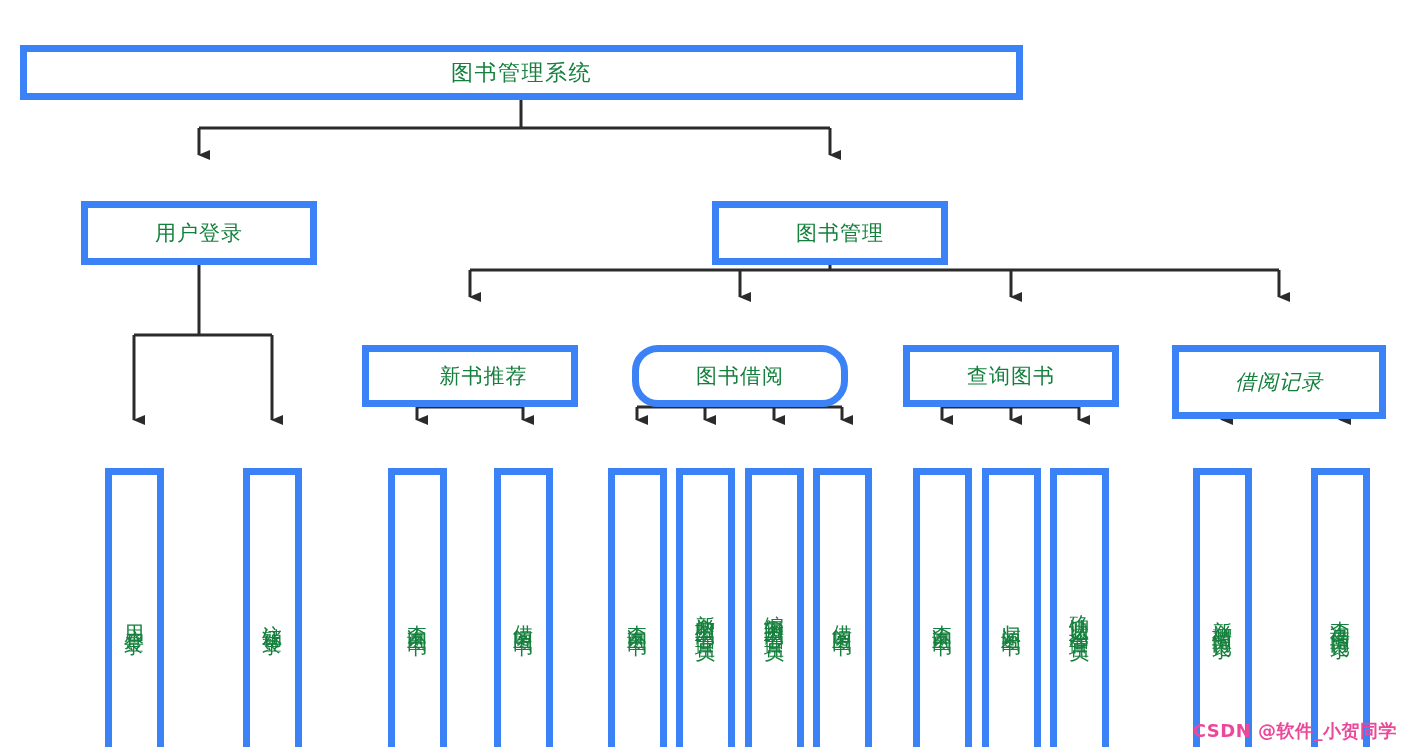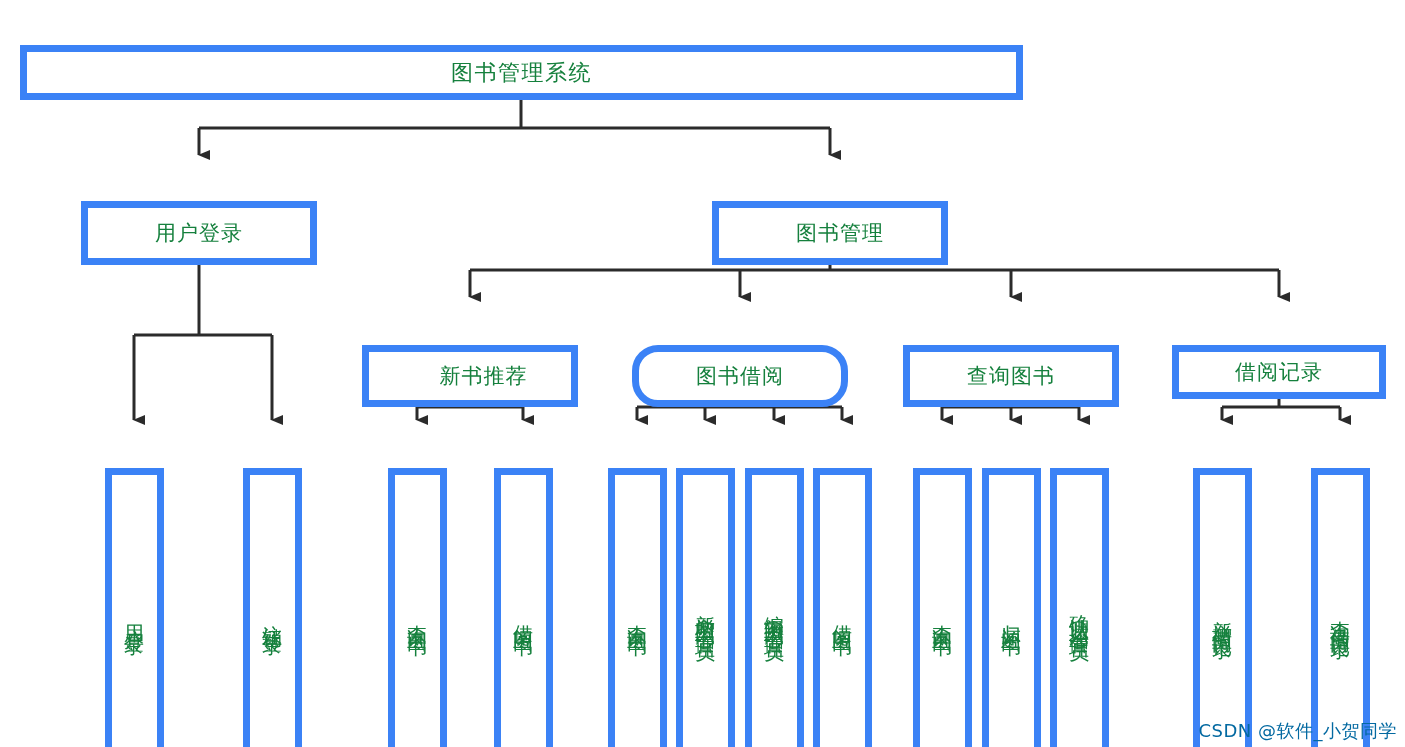--- a/index.html
+++ b/index.html
@@ -58,24 +58,25 @@
     width:1405px;height:747px;
     z-index:1;
     pointer-events:none;
   }
   
   #watermark{
     position:absolute;
     right:8px;
     bottom:4px;
     font-size:18px;
-    color:#0369a1;
+    color:#ec4899;
     z-index:9;
     white-space:nowrap;
     letter-spacing:0.5px;
+    font-weight:bold;
   }
 </style>
 </head>
 <body>
 
 <div id="canvas">
 
   <svg id="wires" viewBox="0 0 1405 747">
     <defs>
       <marker id="arw" viewBox="0 0 10 12" refX="5" refY="11" markerWidth="10" markerHeight="12" orient="auto-start-reverse" markerUnits="userSpaceOnUse">
@@ -139,21 +140,21 @@
 
   <div class="node h" style="left:362px;top:313px;width:216px;height:62px;padding-left:27px;">
     <span class="lbl">新书推荐</span>
   </div>
   <div class="node h" style="left:632px;top:313px;width:216px;height:62px;border-radius:26px;">
     <span class="lbl">图书借阅</span>
   </div>
   <div class="node h" style="left:903px;top:313px;width:216px;height:62px;">
     <span class="lbl">查询图书</span>
   </div>
-  <div class="node h" style="left:1172px;top:313px;width:214px;height:54px;">
+  <div class="node h" style="left:1172px;top:313px;width:214px;height:74px;font-style:italic;">
     <span class="lbl">借阅记录</span>
   </div>
 
   <div class="node v" style="left:105px;top:436px;width:59px;height:298px;">
     <span class="lbl">用户登录</span>
   </div>
   <div class="node v" style="left:243px;top:436px;width:59px;height:298px;">
     <span class="lbl">注销登录</span>
   </div>
 

